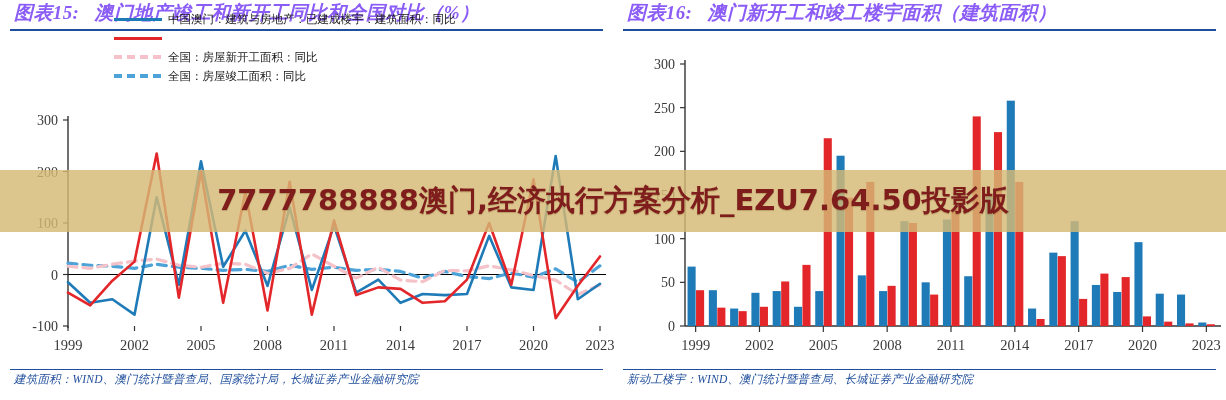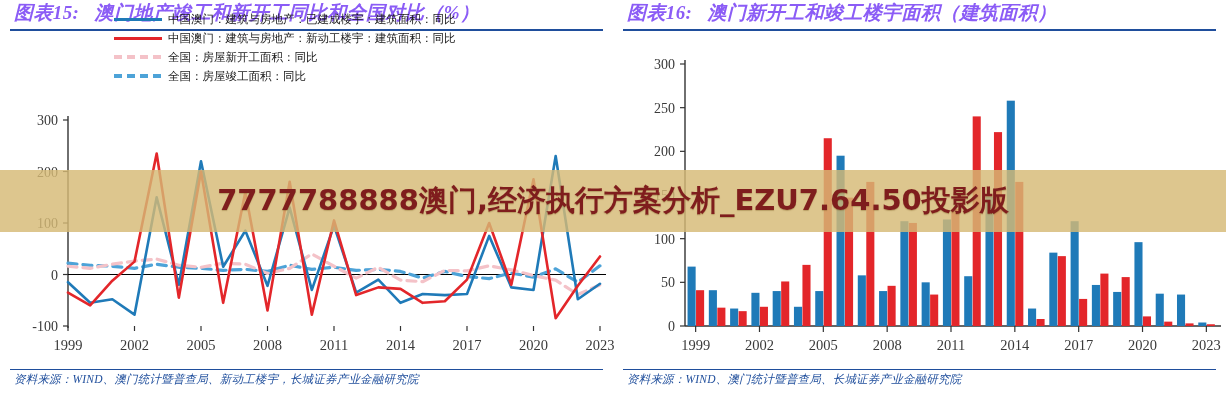--- a/index.html
+++ b/index.html
@@ -91,21 +91,20 @@
       <div class="legend-row">
         <span class="legend-key">
           <span class="sline" style="background:#1f7ab8"></span>
         </span>
         <span class="legend-label">中国澳门：建筑与房地产：已建成楼宇：建筑面积：同比</span>
       </div>
       <div class="legend-row">
         <span class="legend-key">
           <span class="sline" style="background:#e3262a"></span>
         </span>
-        <span class="legend-label">中国澳门：建筑与房地产：新动工楼宇：建筑面积：同比</span>
       </div>
       <div class="legend-row">
         <span class="legend-key">
           <span class="dline" style="background:repeating-linear-gradient(to right,#f4c2c8 0 8px,transparent 8px 13px)"></span>
         </span>
         <span class="legend-label">全国：房屋新开工面积：同比</span>
       </div>
       <div class="legend-row">
         <span class="legend-key">
           <span class="dline" style="background:repeating-linear-gradient(to right,#4da3d8 0 8px,transparent 8px 13px)"></span>
@@ -147,21 +146,21 @@
           <line x1="600" y1="292" x2="600" y2="297" stroke="#333" stroke-width="1.2"></line>
           <text x="600" y="316" font-family="&quot;Liberation Serif&quot;, serif" font-size="14.5" fill="#3a3a3a" text-anchor="middle">2023</text>
           <polyline points="68,229.17000000000002 90.16666666666666,231.23000000000002 112.33333333333333,232.26 134.5,234.32 156.66666666666666,230.2 178.83333333333334,233.29000000000002 201,234.32 223.16666666666669,236.38 245.33333333333331,235.35 267.5,237.41 289.6666666666667,231.23000000000002 311.8333333333333,235.35 334,233.29000000000002 356.16666666666663,236.38 378.33333333333337,235.35 400.5,237.41 422.66666666666663,244.105 444.83333333333337,237.41 467,242.56 489.16666666666663,244.62 511.33333333333337,238.95499999999998 533.5,243.075 555.6666666666666,234.83499999999998 577.8333333333334,248.225 600,231.745" fill="none" stroke="#4da3d8" stroke-width="3.2" stroke-linejoin="round" stroke-linecap="round" stroke-dasharray="9,6"></polyline>
           <polyline points="68,232.26 90.16666666666666,234.32 112.33333333333333,230.2 134.5,227.11 156.66666666666666,225.05 178.83333333333334,231.23000000000002 201,233.29000000000002 223.16666666666669,229.17000000000002 245.33333333333331,230.2 267.5,239.47 289.6666666666667,234.32 311.8333333333333,219.9 334,232.26 356.16666666666663,244.105 378.33333333333337,233.29000000000002 400.5,246.165 422.66666666666663,247.71 444.83333333333337,236.38 467,236.89499999999998 489.16666666666663,231.745 511.33333333333337,235.865 533.5,241.53 555.6666666666666,246.165 577.8333333333334,260.585 600,250.8" fill="none" stroke="#f4c2c8" stroke-width="3.2" stroke-linejoin="round" stroke-linecap="round" stroke-dasharray="9,6"></polyline>
           <polyline points="68,248.225 90.16666666666666,268.825 112.33333333333333,265.22 134.5,280.67 156.66666666666666,163.25 178.83333333333334,250.8 201,127.19999999999999 223.16666666666669,232.775 245.33333333333331,196.725 267.5,251.82999999999998 289.6666666666667,173.55 311.8333333333333,255.95 334,191.575 356.16666666666663,258.525 378.33333333333337,245.65 400.5,268.825 422.66666666666663,260.07 444.83333333333337,261.1 467,260.07 489.16666666666663,201.875 511.33333333333337,253.375 533.5,255.95 555.6666666666666,122.05000000000001 577.8333333333334,265.22 600,249.77" fill="none" stroke="#1f7ab8" stroke-width="2.6" stroke-linejoin="round" stroke-linecap="round"></polyline>
           <polyline points="68,258.525 90.16666666666666,271.4 112.33333333333333,246.68 134.5,227.625 156.66666666666666,119.475 178.83333333333334,263.675 201,137.5 223.16666666666669,268.825 245.33333333333331,158.1 267.5,276.55 289.6666666666667,147.8 311.8333333333333,280.67 334,186.425 356.16666666666663,261.1 378.33333333333337,253.375 400.5,254.92000000000002 422.66666666666663,268.825 444.83333333333337,267.28 467,245.65 489.16666666666663,189 511.33333333333337,250.8 533.5,145.225 555.6666666666666,284.275 577.8333333333334,251.82999999999998 600,222.475" fill="none" stroke="#e3262a" stroke-width="2.6" stroke-linejoin="round" stroke-linecap="round"></polyline>
         </svg>
     </div>
 
     <div class="src-rule"></div>
-    <div class="fig-source">资料来源：WIND、澳门统计暨普查局、新动工楼宇，长城证券产业金融研究院</div>
+    <div class="fig-source">建筑面积：WIND、澳门统计暨普查局、国家统计局，长城证券产业金融研究院</div>
   </div>
 
   <div class="panel right">
 
     <div class="fig-title">
       <span class="num">图表16:</span>
       <span class="cap">澳门新开工和竣工楼宇面积（建筑面积）</span>
     </div>
     <div class="title-rule"></div>
 
@@ -248,19 +247,19 @@
           <rect x="542.7135999999999" y="259.68666666666667" width="8.086400000000001" height="32.31333333333333" fill="#1f7ab8"></rect>
           <rect x="551.1999999999999" y="287.6333333333333" width="8.086400000000001" height="4.366666666666674" fill="#e3262a"></rect>
           <rect x="563.9936" y="260.56" width="8.086400000000001" height="31.439999999999998" fill="#1f7ab8"></rect>
           <rect x="572.48" y="289.38" width="8.086400000000001" height="2.6200000000000045" fill="#e3262a"></rect>
           <rect x="585.2736" y="288.50666666666666" width="8.086400000000001" height="3.4933333333333394" fill="#1f7ab8"></rect>
           <rect x="593.76" y="290.25333333333333" width="8.086400000000001" height="1.7466666666666697" fill="#e3262a"></rect>
         </svg>
     </div>
 
     <div class="src-rule"></div>
-    <div class="fig-source">资料来源：WIND、澳门统计暨普查局、长城证券产业金融研究院</div>
+    <div class="fig-source">新动工楼宇：WIND、澳门统计暨普查局、长城证券产业金融研究院</div>
   </div>
 
   <div id="watermark-band"></div>
   <div id="watermark-text">7777788888澳门,经济执行方案分析_EZU7.64.50投影版</div>
 
 </div>
 
 </body></html>

